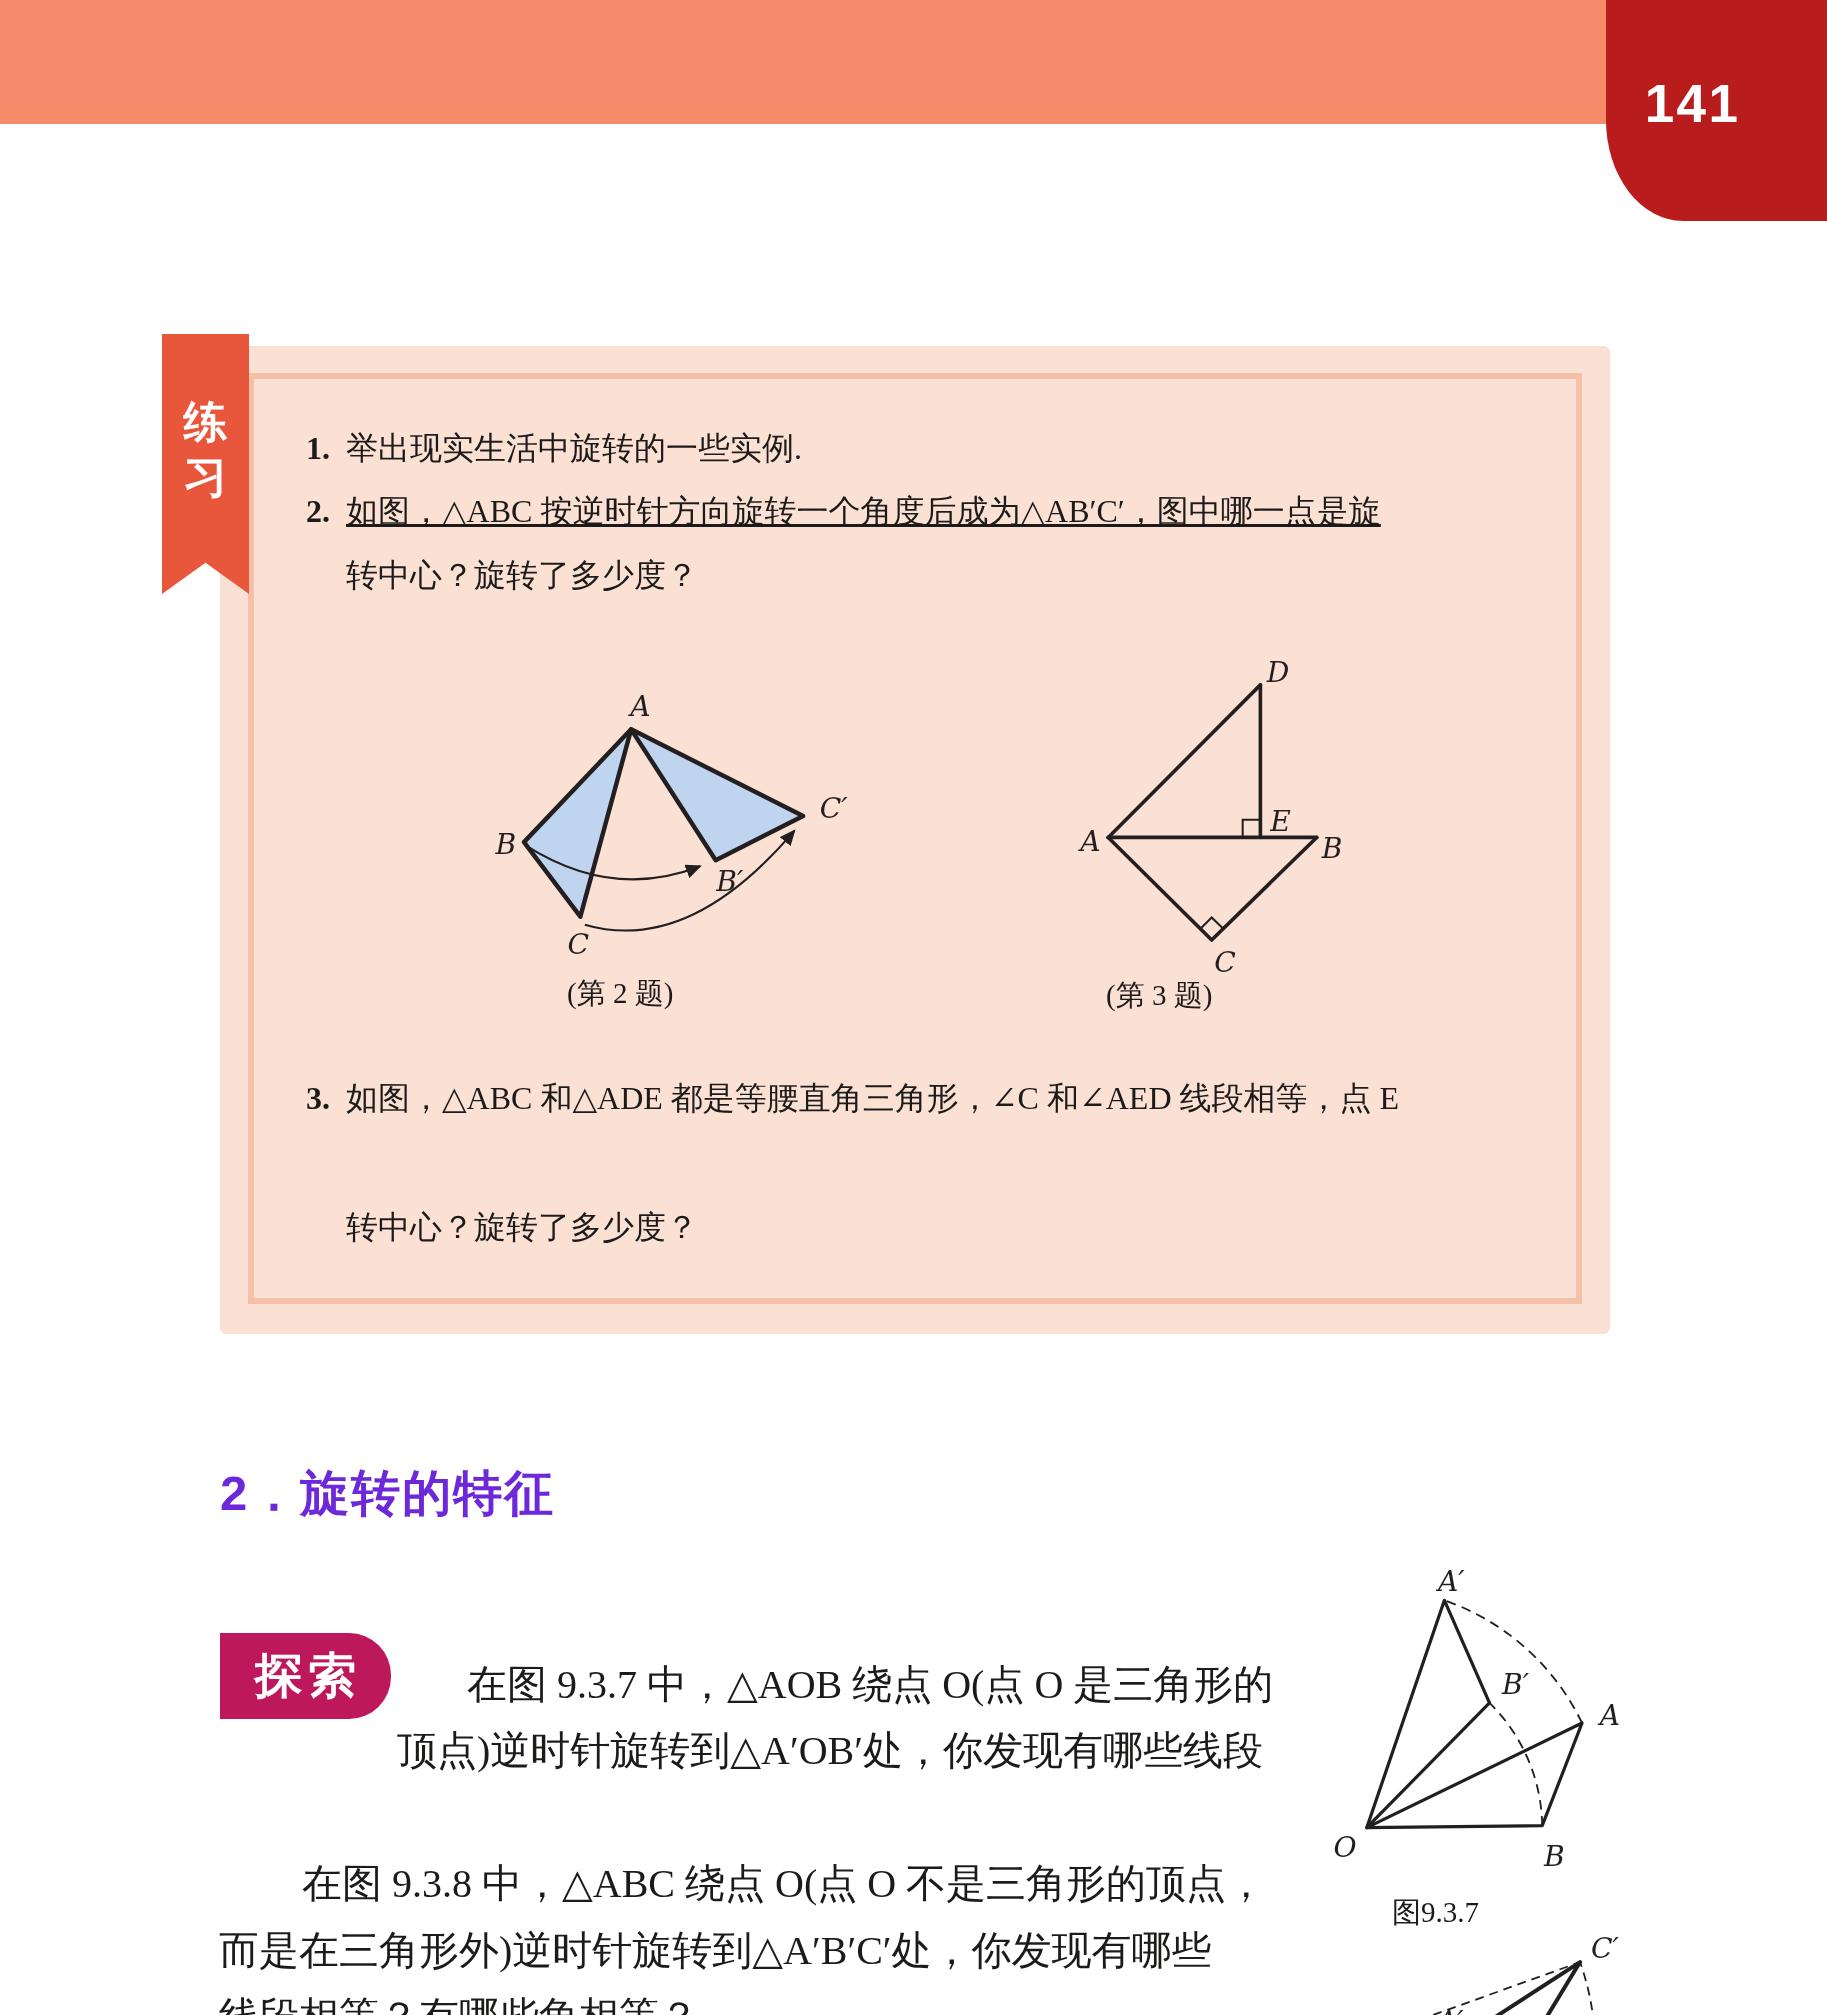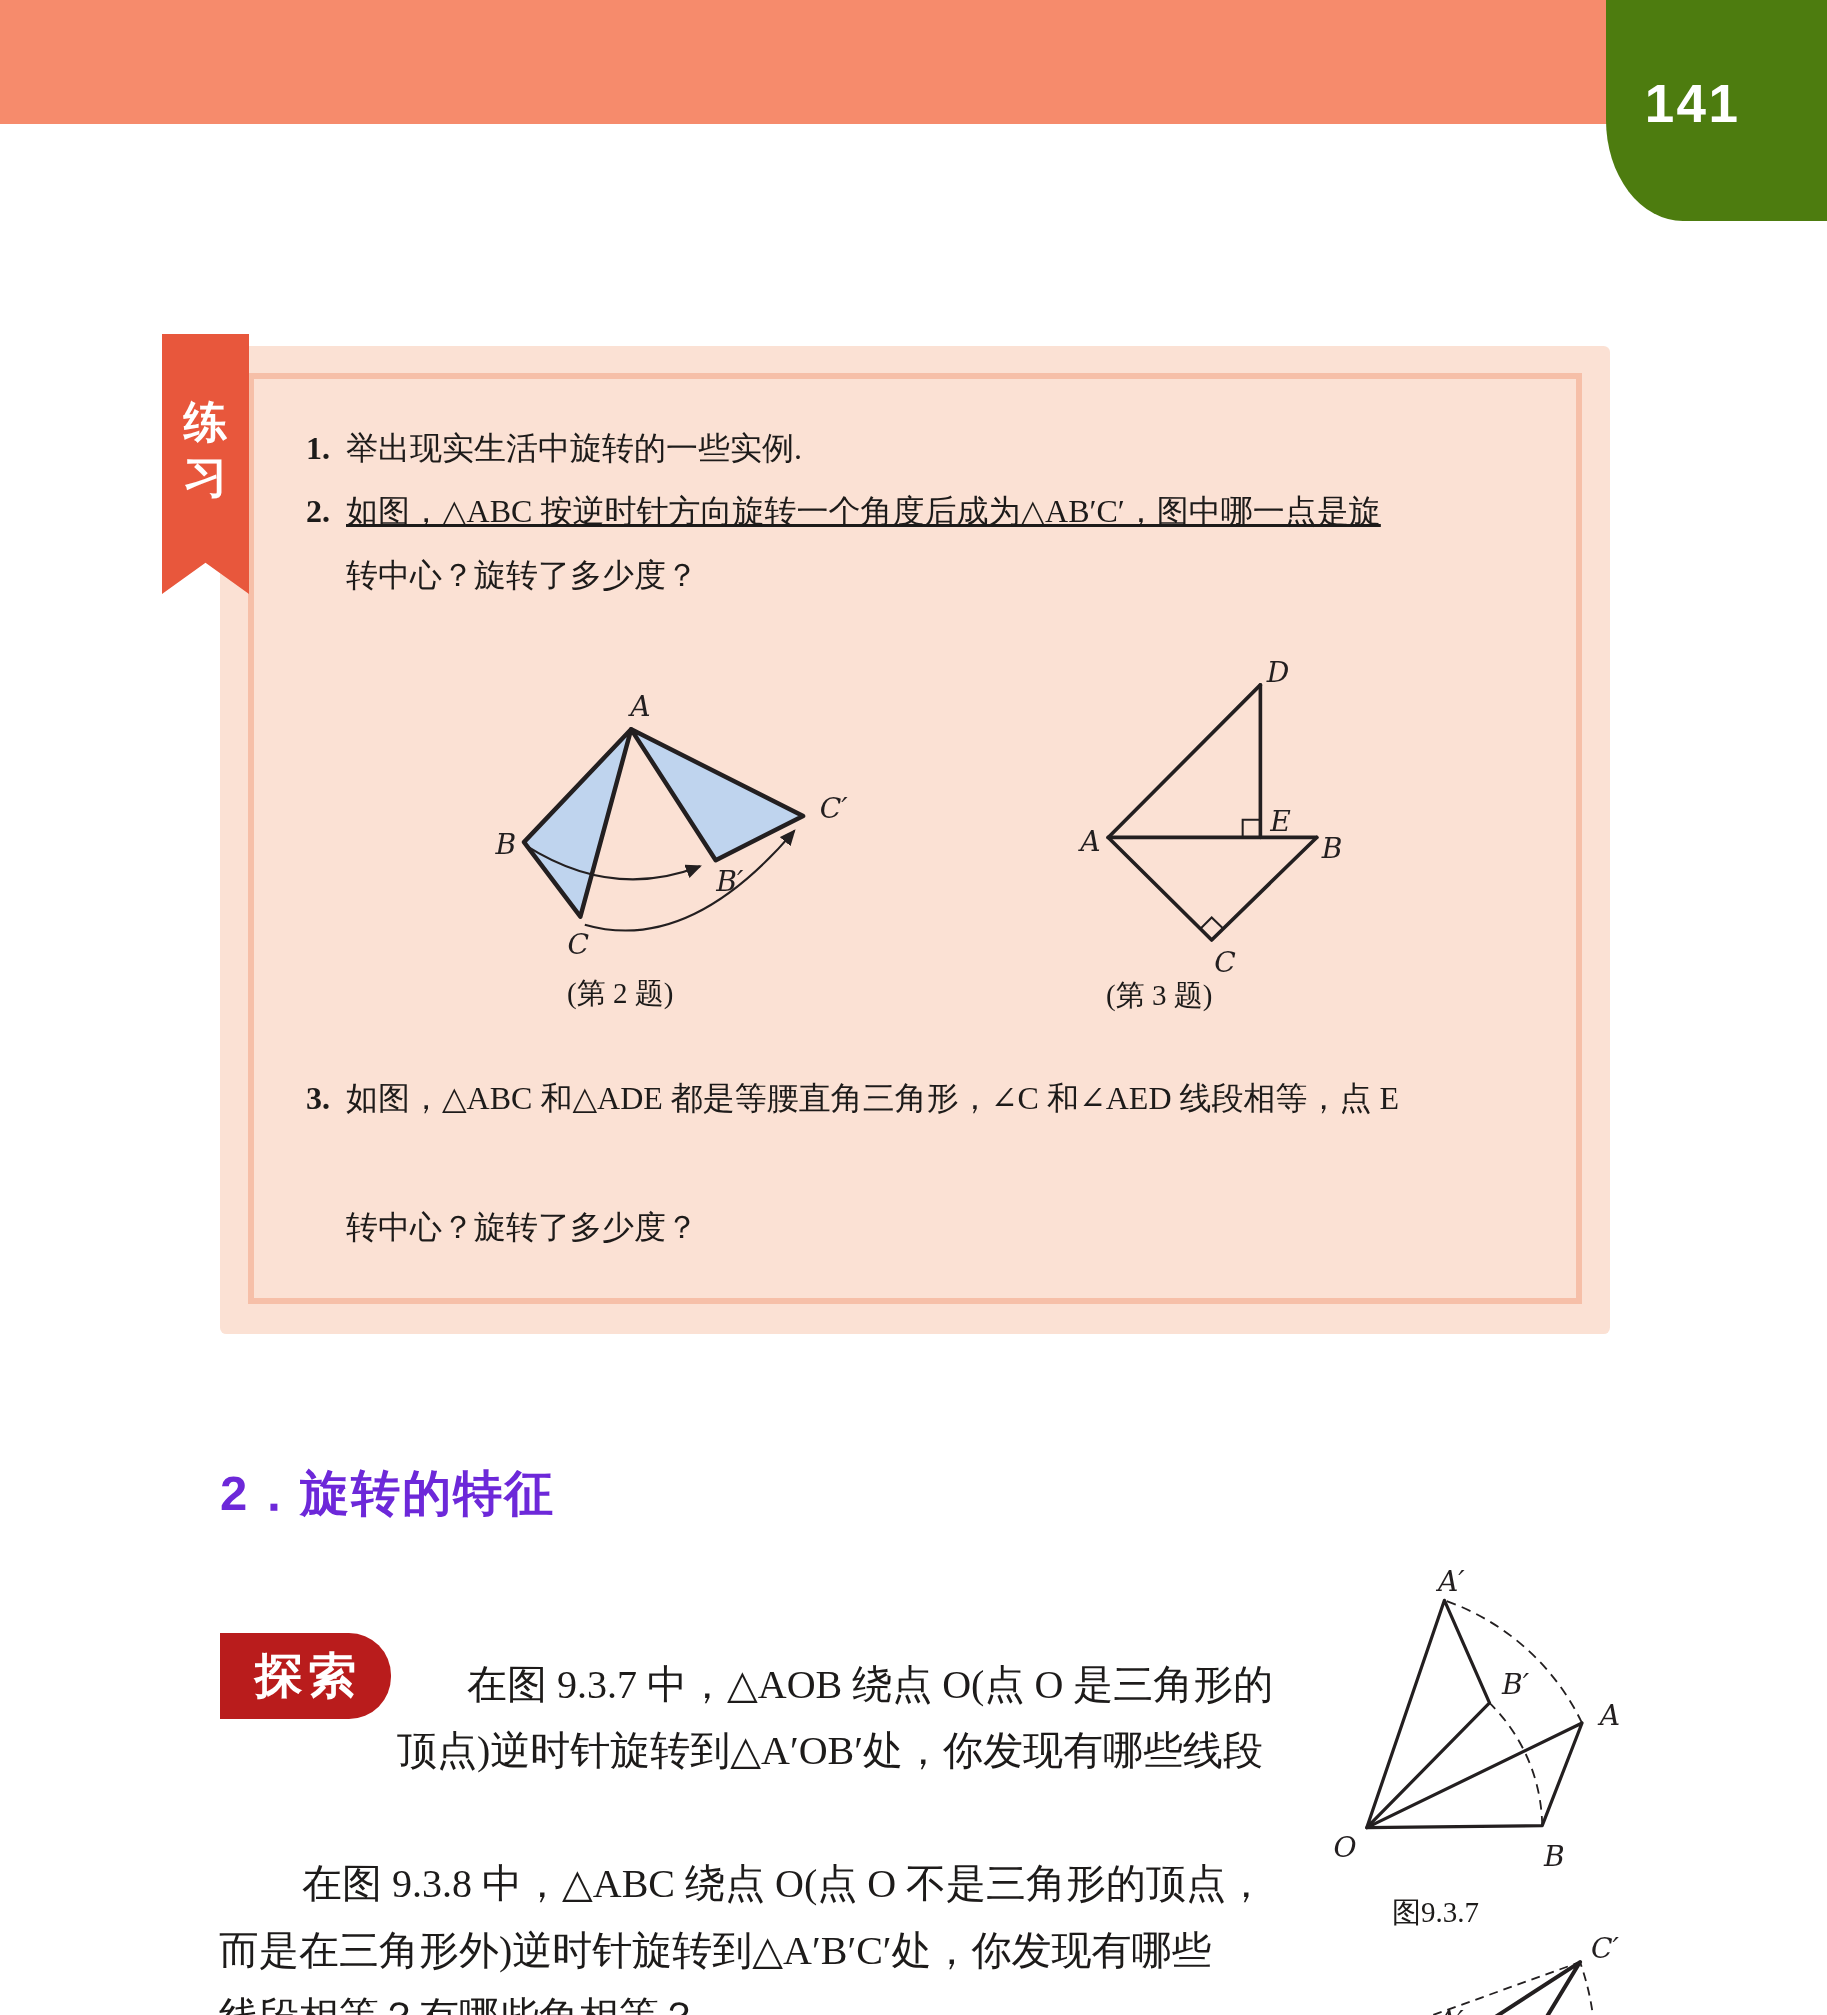--- a/index.html
+++ b/index.html
@@ -2,21 +2,21 @@
 <html style="font-size:6.4px"><head>
 <meta charset="utf-8">
 <style>
   html,body{margin:0;padding:0;background:#ffffff;}
   #page{position:relative;width:1828px;height:2532px;background:#ffffff;overflow:hidden;
         font-family:"Liberation Serif","DejaVu Serif",serif;color:#1d1b1a;}
   .abs{position:absolute;}
   .nowrap{white-space:nowrap;}
   
   #top-band{left:0;top:0;width:1828px;height:124px;background:#F68B6C;}
-  #page-tab{left:1606px;top:0;width:222px;height:221px;background:#4d7c0f;
+  #page-tab{left:1606px;top:0;width:222px;height:221px;background:#b91c1c;
             border-bottom-left-radius:77px 101px;}
   #page-num{left:0;top:77px;width:173px;text-align:center;
             font-family:"Liberation Sans","DejaVu Sans",sans-serif;
             font-weight:bold;font-size:53px;line-height:1;color:#ffffff;letter-spacing:2.4px;}
   
   #panel{left:220px;top:346px;width:1390px;height:988px;background:#FBE1D4;border-radius:6.4px;}
   #panel-inner{left:28px;top:26.6px;right:28px;bottom:30px;border:6px solid #F6BFA8;}
   
   #ribbon{left:162px;top:334px;width:87px;height:260px;background:#E8573C;
           clip-path:polygon(0 0,100% 0,100% 100%,50% 88%,0 100%);}
@@ -24,21 +24,21 @@
                font-family:"Liberation Sans","DejaVu Sans",sans-serif;
                font-weight:bold;font-size:44px;line-height:1;}
   
   .p-num{font-weight:bold;font-size:32px;line-height:36px;}
   .p-line{font-size:32px;line-height:36px;}
   .fig-cap{font-size:29px;line-height:32px;text-align:left;width:202px;}
   
   #heading{left:220px;top:1467px;font-family:"Liberation Sans","DejaVu Sans",sans-serif;
            font-weight:bold;font-size:49px;line-height:1.1;color:#6d28d9;letter-spacing:2px;}
   
-  #badge{left:220px;top:1633px;width:171px;height:86px;background:#b91c1c;
+  #badge{left:220px;top:1633px;width:171px;height:86px;background:#be185d;
          border-radius:0 42px 42px 0;}
   #badge-label{left:0;top:0;width:100%;height:100%;display:flex;align-items:center;justify-content:center;
          color:#fff;font-family:"Liberation Sans","DejaVu Sans",sans-serif;
          font-weight:bold;font-size:48px;letter-spacing:5.6px;text-indent:5.6px;}
   
   .b-line{font-size:40px;line-height:45px;}
   .svg-fig{position:absolute;}
   .vlabel{font-family:"DejaVu Serif","Liberation Serif",serif;font-style:italic;
           font-size:70px;fill:#231F20;}
 </style>

